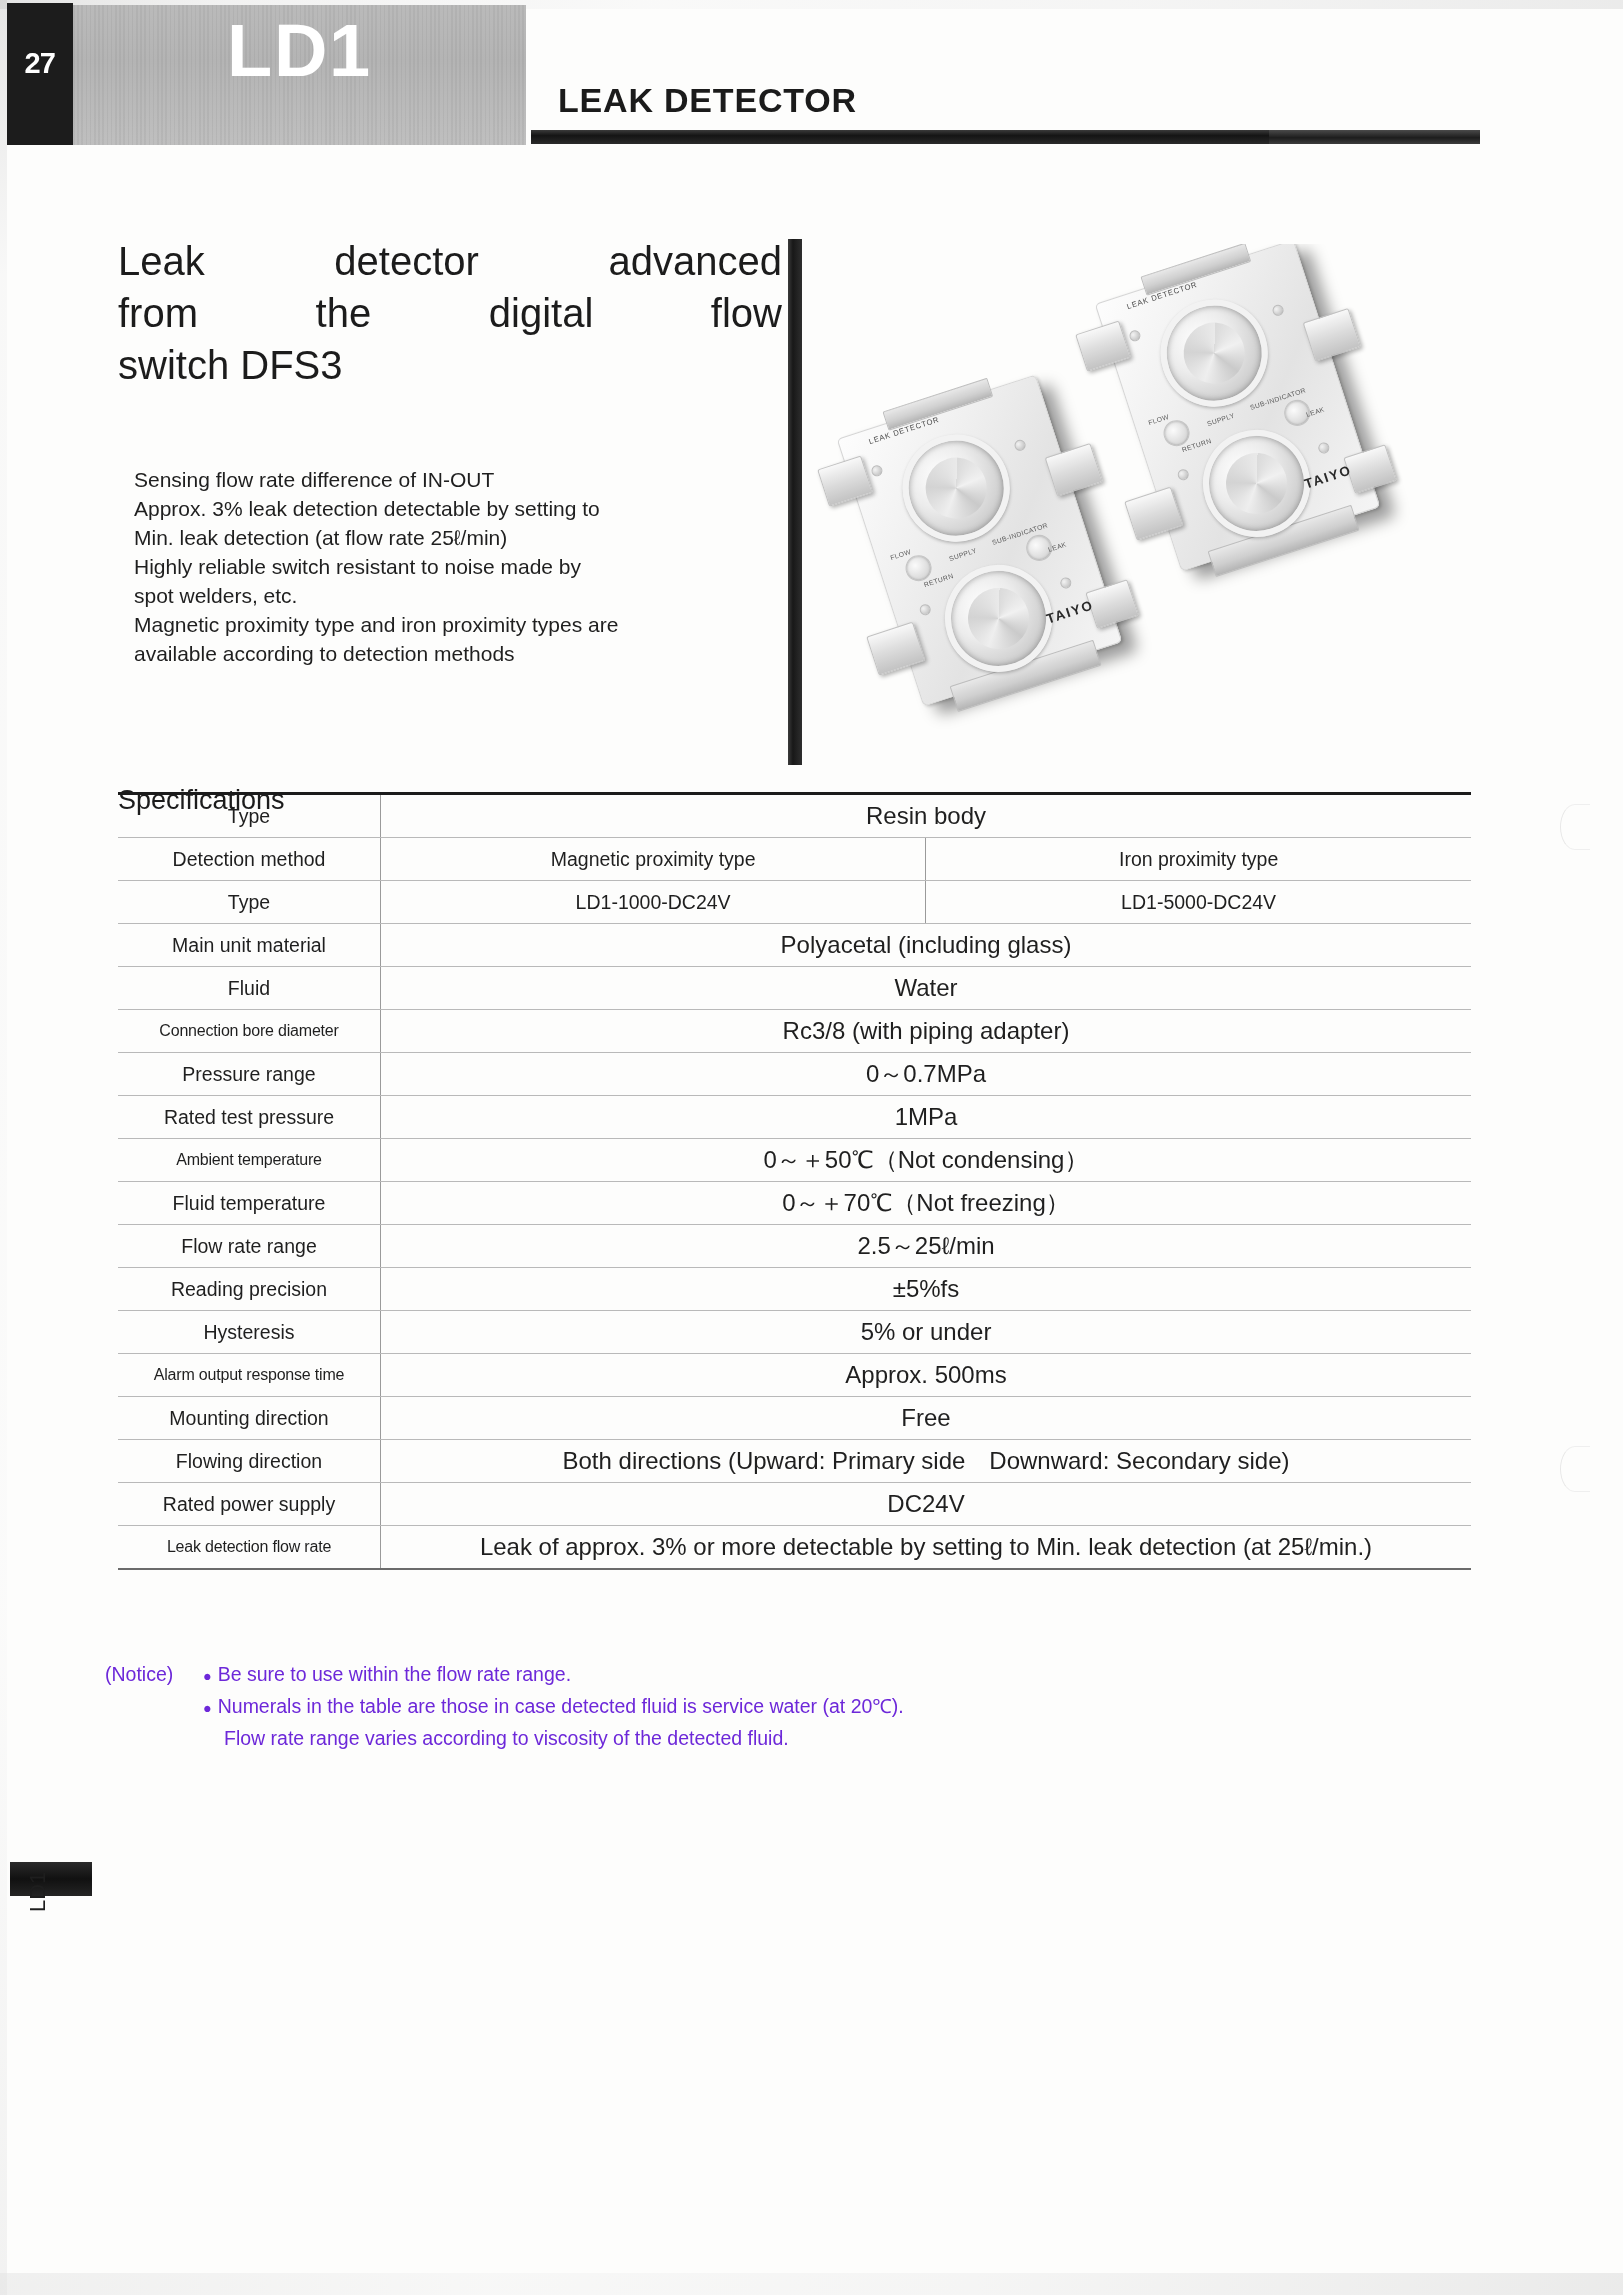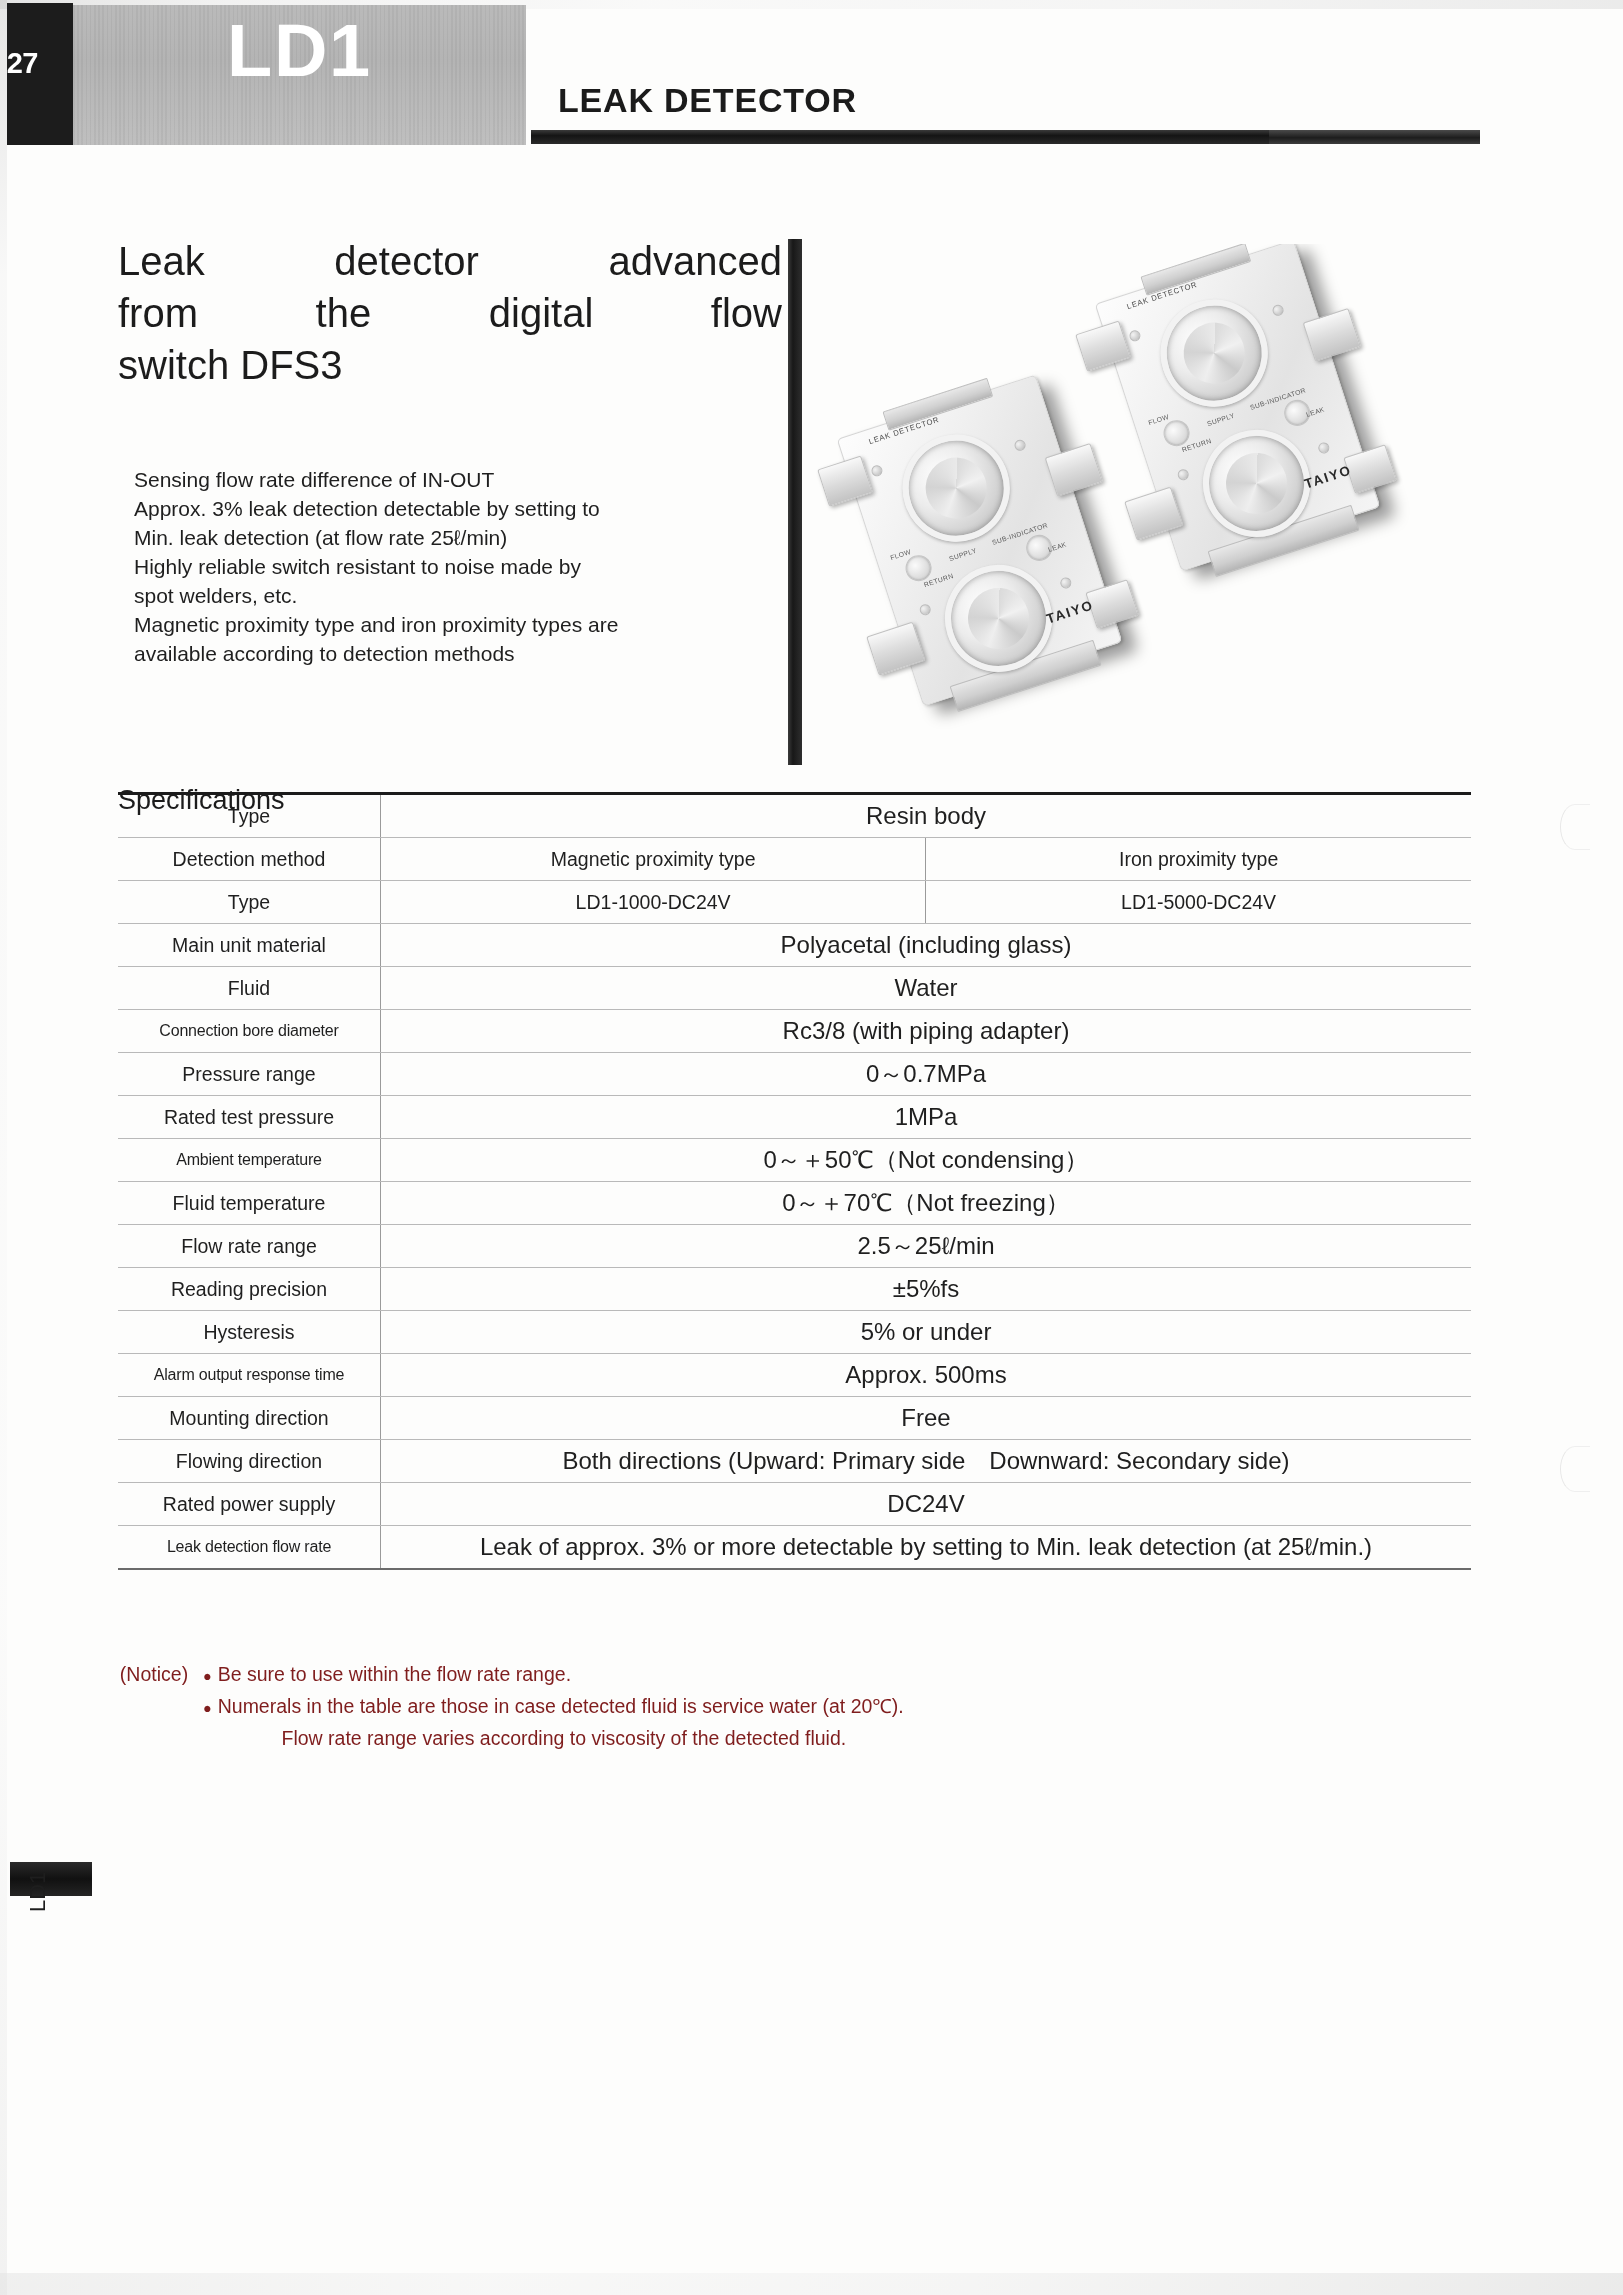--- a/index.html
+++ b/index.html
@@ -59,20 +59,21 @@
   .hdr-black-tab {
     position: absolute;
     left: 6.8px; top: 3.4px;
     width: 66px; height: 142px;
     background: #1c1c1c;
   }
   .hdr-page-number {
     position: absolute;
     left: 6.8px; top: 47px;
     width: 66px;
+    text-align: center;
     color: #ffffff;
     font-size: 29px;
     font-weight: bold;
     letter-spacing: -0.8px;
     font-family: "Liberation Sans", sans-serif;
   }
   .hdr-grey-band {
     position: absolute;
     left: 73px; top: 5px;
     width: 453px; height: 140px;
@@ -289,24 +290,23 @@
   }
   td.sub-split { border-right: 1.3px solid #9a9a9a; }
   td.small-label { font-size: 16px; letter-spacing: -0.2px; }
   td.long-val    { font-size: 24px; }
 
   
   .notice {
     position: absolute;
     left: 105px; top: 1659px;
     font-size: 19.5px;
-    color: #7f1d1d;
+    color: #6d28d9;
     line-height: 30px;
     font-family: "Liberation Sans", sans-serif;
-    text-align: center;
   }
   .notice-row { display: flex; align-items: baseline; }
   .notice-tag { width: 98px; flex: 0 0 98px; }
   .notice-bullet { margin-right: 6px; font-size: 14.4px; }
   .notice-indent { padding-left: 98px; }
   .notice-cont { padding-left: 119px; }
 
   
   .footer-tab {
     position: absolute;

